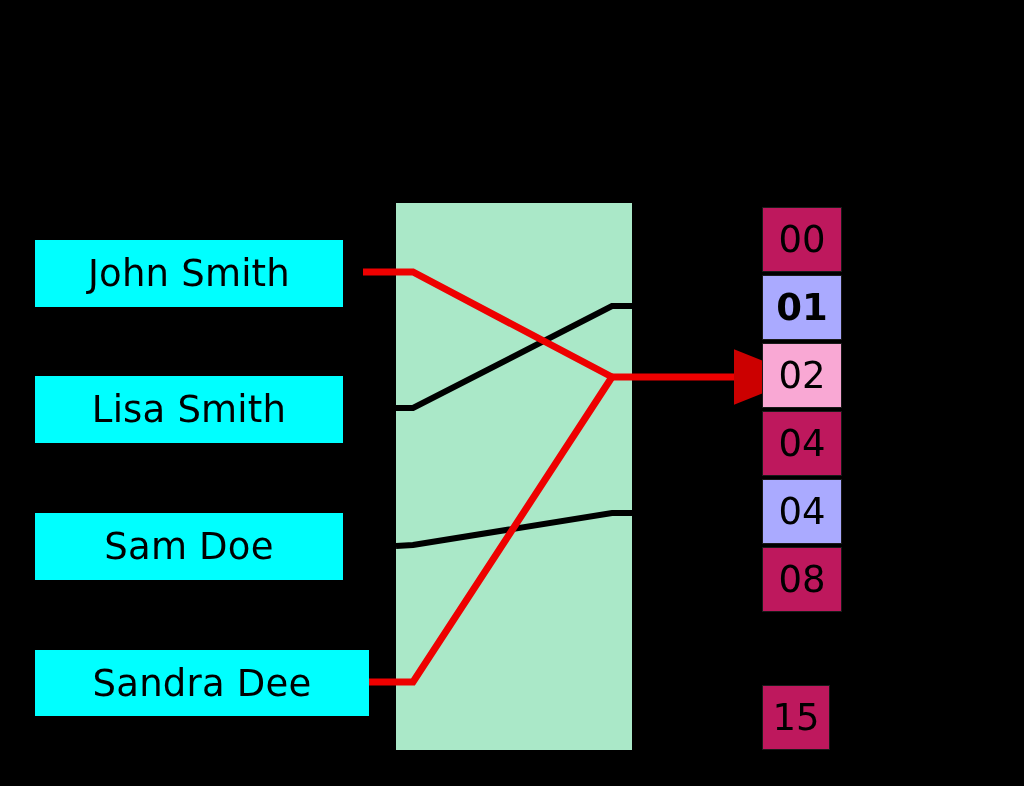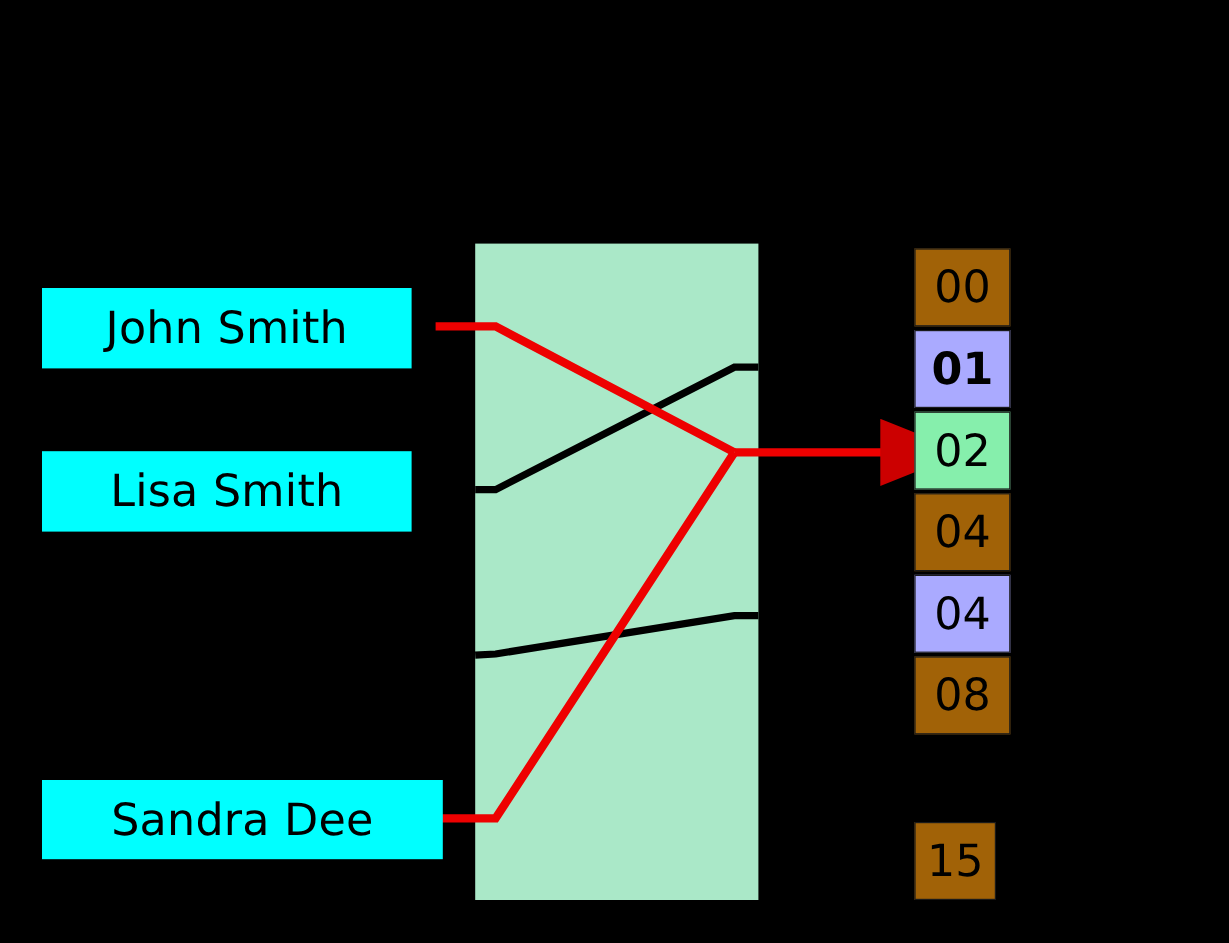--- a/index.html
+++ b/index.html
@@ -42,23 +42,23 @@
     position: absolute;
     box-sizing: border-box;
     border: 1px solid #1a1a1a;
     display: flex;
     align-items: center;
     justify-content: center;
     font-size: 37px;
     line-height: 1;
     color: #000000;
   }
-  .bucket-empty { background: #a16207; text-align: center; }
+  .bucket-empty { background: #be185d; text-align: center; }
   .bucket-filled { background: #aaaaff; }
-  .bucket-hit { background: #86efac; }
+  .bucket-hit { background: #f9a8d4; }
   svg.wires {
     position: absolute;
     left: 0; top: 0;
     width: 1024px;
     height: 786px;
     pointer-events: none;
   }
 </style>
 </head>
 <body>
@@ -86,20 +86,23 @@
   </svg>
 
   <div class="key-box" style="left:35px; top:240px; width:308px; height:67px;">
     <span>John Smith</span>
   </div>
 
   <div class="key-box" style="left:35px; top:376px; width:308px; height:67px;">
     <span>Lisa Smith</span>
   </div>
 
+  <div class="key-box" style="left:35px; top:513px; width:308px; height:67px;">
+    <span>Sam Doe</span>
+  </div>
 
   <div class="key-box" style="left:35px; top:650px; width:334px; height:66px;align-items:center;">
     <span>Sandra Dee</span>
   </div>
 
   <div class="bucket-cell bucket-empty" style="left:762px; top:207px; width:80px; height:65px;">
     <span>00</span>
   </div>
 
   <div class="bucket-cell bucket-filled" style="left:762px; top:275px; width:80px; height:65px;font-weight:bold;">

